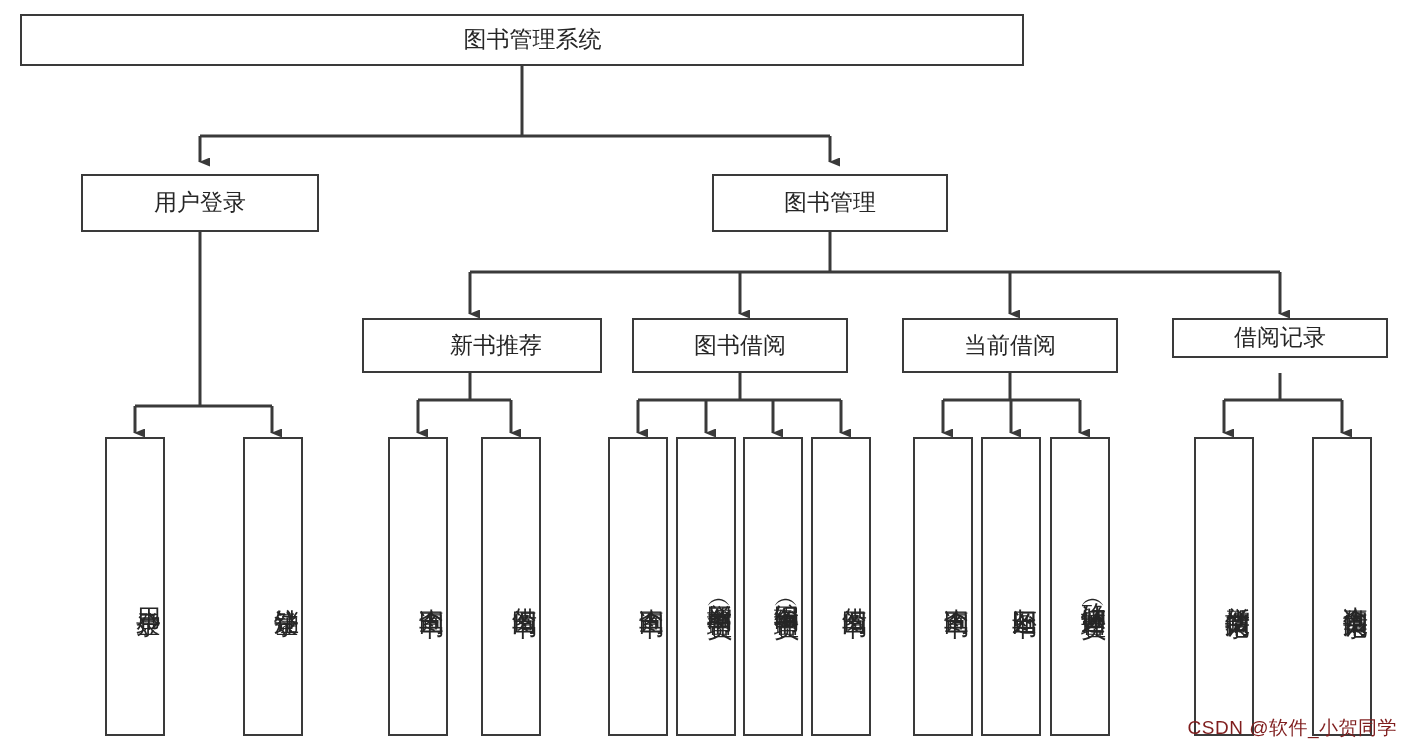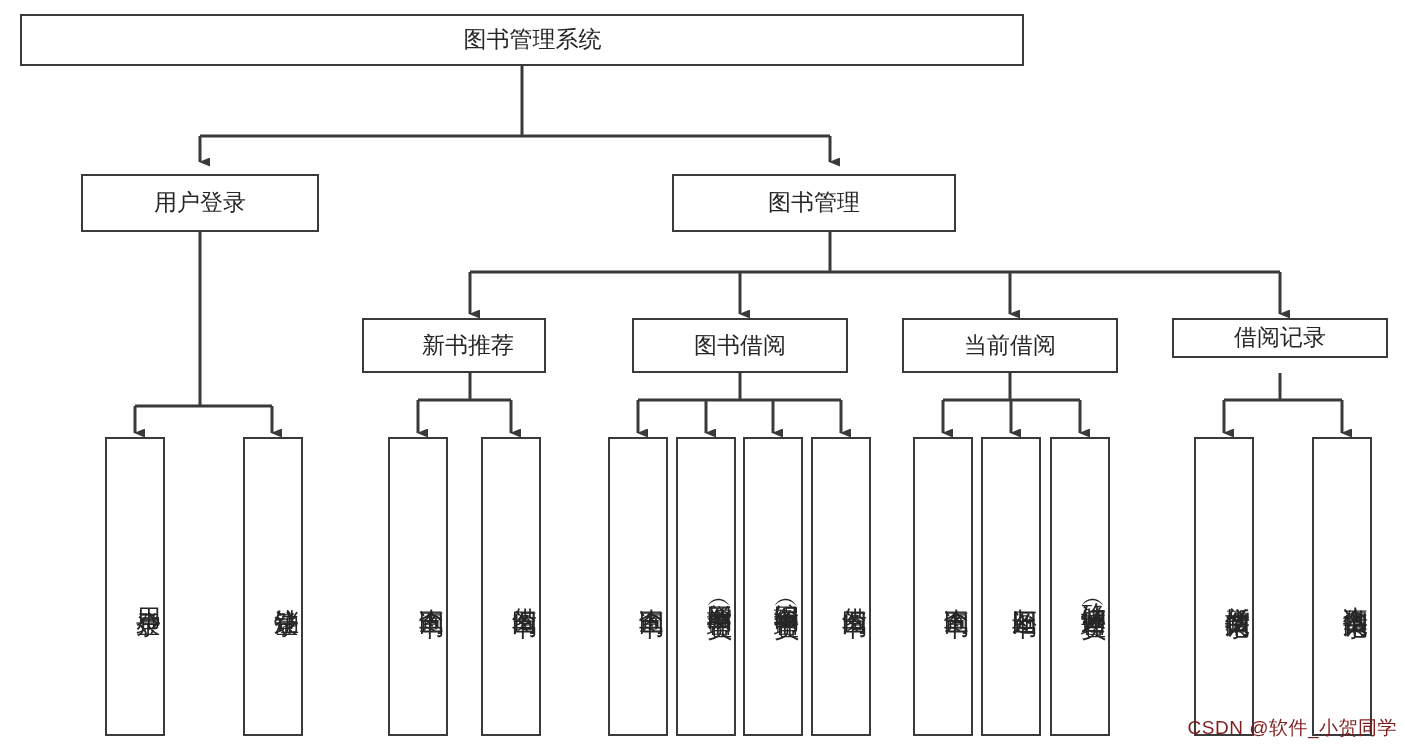--- a/index.html
+++ b/index.html
@@ -121,25 +121,25 @@
     </g>
   </svg>
 
   <div class="node horiz" style="left:20px; top:14px; width:1004px; height:52px;padding-left:21px;">
     <span class="label">图书管理系统</span>
   </div>
 
   <div class="node horiz" style="left:81px; top:174px; width:238px; height:58px;">
     <span class="label">用户登录</span>
   </div>
-  <div class="node horiz" style="left:672px; top:174px; width:284px; height:58px;">
+  <div class="node horiz" style="left:712px; top:174px; width:236px; height:58px;">
     <span class="label">图书管理</span>
   </div>
 
-  <div class="node horiz" style="left:362px; top:318px; width:184px; height:55px;padding-left:28px;">
+  <div class="node horiz" style="left:362px; top:318px; width:240px; height:55px;padding-left:28px;">
     <span class="label">新书推荐</span>
   </div>
   <div class="node horiz" style="left:902px; top:318px; width:216px; height:55px;">
     <span class="label">当前借阅</span>
   </div>
   <div class="node horiz" style="left:632px; top:318px; width:216px; height:55px;">
     <span class="label">图书借阅</span>
   </div>
   <div class="node horiz" style="left:1172px; top:318px; width:216px; height:40px;">
     <span class="label">借阅记录</span>

